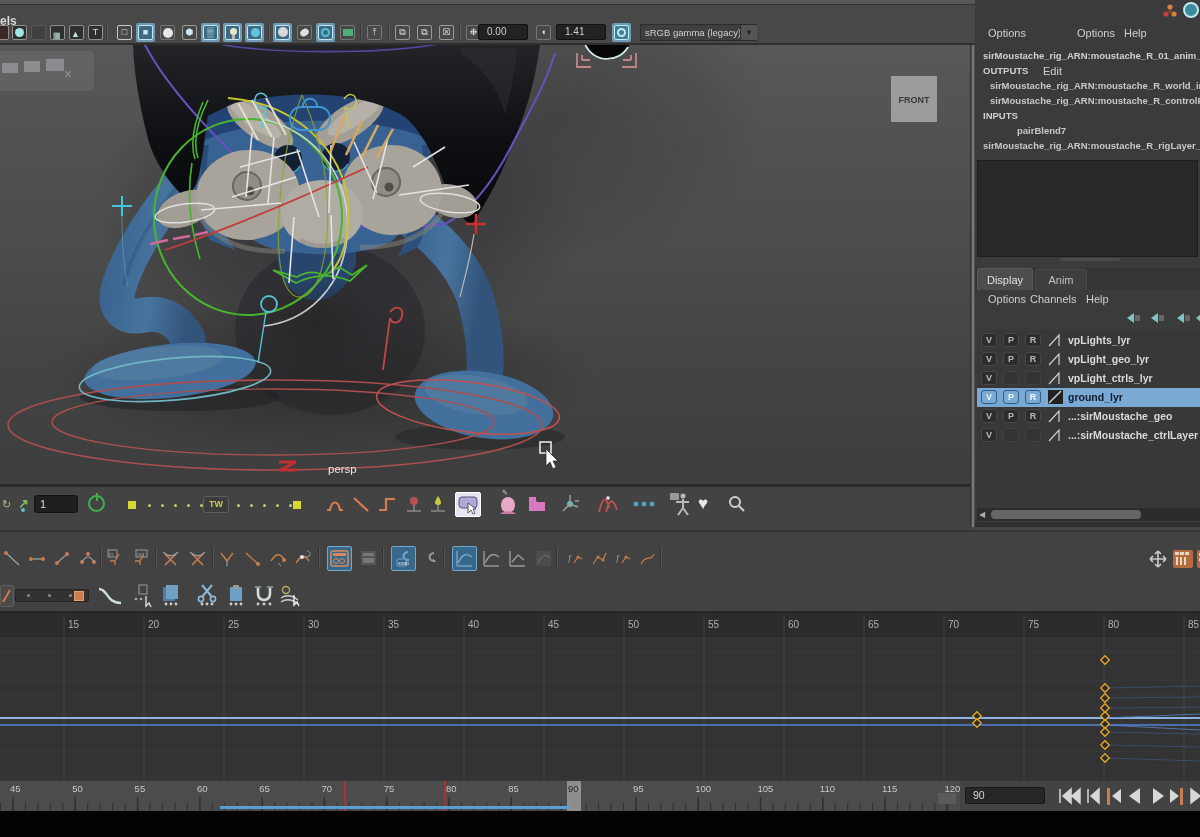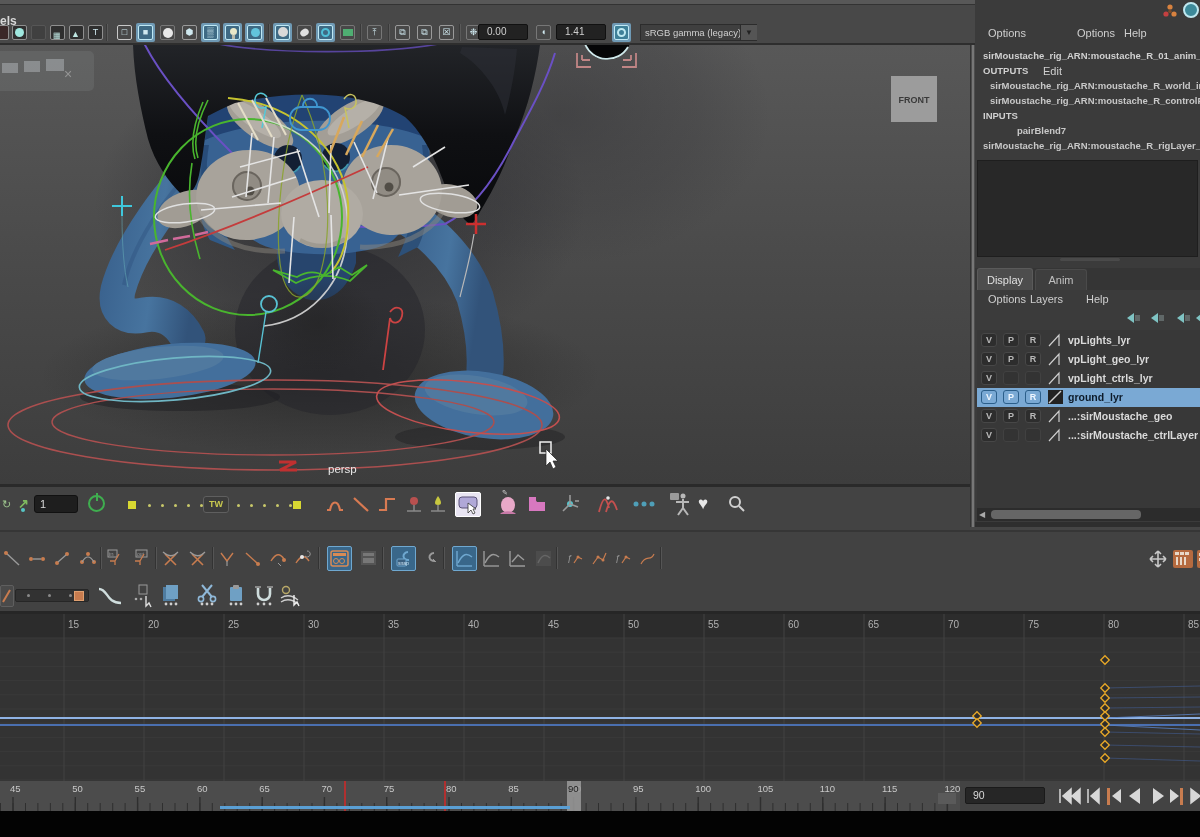--- a/index.html
+++ b/index.html
@@ -235,21 +235,21 @@
     <div class="t" style="left:990px;top:95px;color:#c8c8c8;font-size:9.5px;font-weight:bold;letter-spacing:0px;">sirMoustache_rig_ARN:moustache_R_controlPa.</div>
     <div class="t" style="left:983px;top:110px;color:#d0d0d0;font-size:9.5px;font-weight:bold;letter-spacing:0px;">INPUTS</div>
     <div class="t" style="left:990px;top:125px;color:#c8c8c8;font-size:9.5px;font-weight:bold;letter-spacing:0px;margin-left:27px;">pairBlend7</div>
     <div class="t" style="left:983px;top:140px;color:#c8c8c8;font-size:9.5px;font-weight:bold;letter-spacing:0px;">sirMoustache_rig_ARN:moustache_R_rigLayer_m</div>
     <div style="left:977px;top:160px;width:221px;height:97px;background:#282828;border:1px solid #1e1e1e;"></div>
     <div style="left:1060px;top:258px;width:60px;height:3px;background:#4a4a4a;border-radius:2px;"></div>
     <div style="left:975px;top:268px;width:225px;height:22px;background:#353535;"></div>
     <div style="left:977px;top:268px;width:56px;height:22px;background:#4d4d4d;border:1px solid #5a5a5a;border-bottom:none;border-radius:3px 3px 0 0;color:#e0e0e0;font-size:11px;text-align:center;line-height:22px;">Display</div>
     <div style="left:1035px;top:269px;width:52px;height:21px;background:#3e3e3e;border:1px solid #4a4a4a;border-bottom:none;border-radius:3px 3px 0 0;color:#c0c0c0;font-size:11px;text-align:center;line-height:21px;">Anim</div>
     <div class="t" style="left:988px;top:293px;color:#cfcfcf;font-size:11px;">Options</div>
-    <div class="t" style="left:1030px;top:293px;color:#cfcfcf;font-size:11px;">Layers</div>
+    <div class="t" style="left:1030px;top:293px;color:#cfcfcf;font-size:11px;">Channels</div>
     <div class="t" style="left:1086px;top:293px;color:#cfcfcf;font-size:11px;">Help</div>
     <div style="left:1126px;top:312px;width:16px;height:12px;">
       <svg width="16" height="12" viewBox="0 0 16 12">
         <path d="M1,6 L8,1 L8,11 Z" fill="#7fc4c4"></path>
         <path d="M9,3 L14,3 L14,9 L9,9" fill="#606868"></path>
       </svg>
     </div>
     <div style="left:1150px;top:312px;width:16px;height:12px;">
       <svg width="16" height="12" viewBox="0 0 16 12">
         <path d="M1,6 L8,1 L8,11 Z" fill="#7fc4c4"></path>

